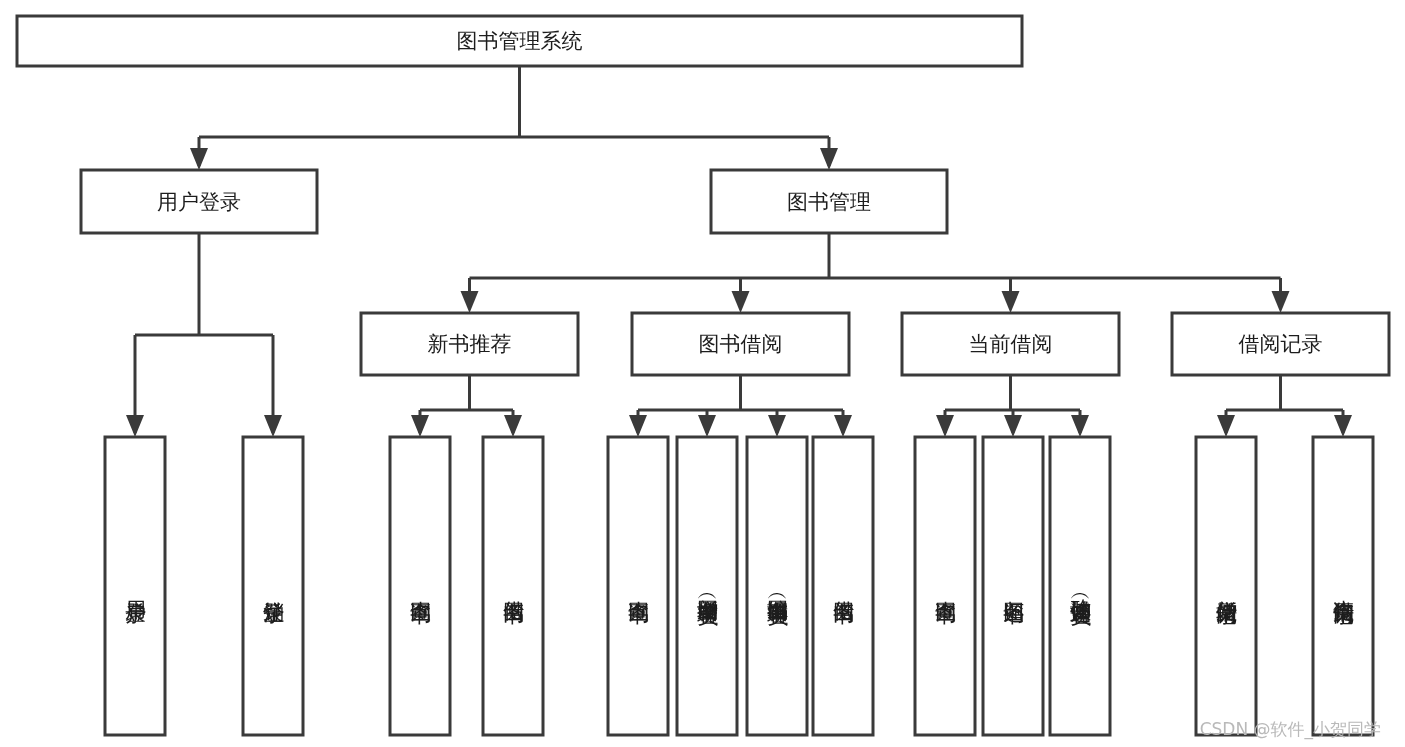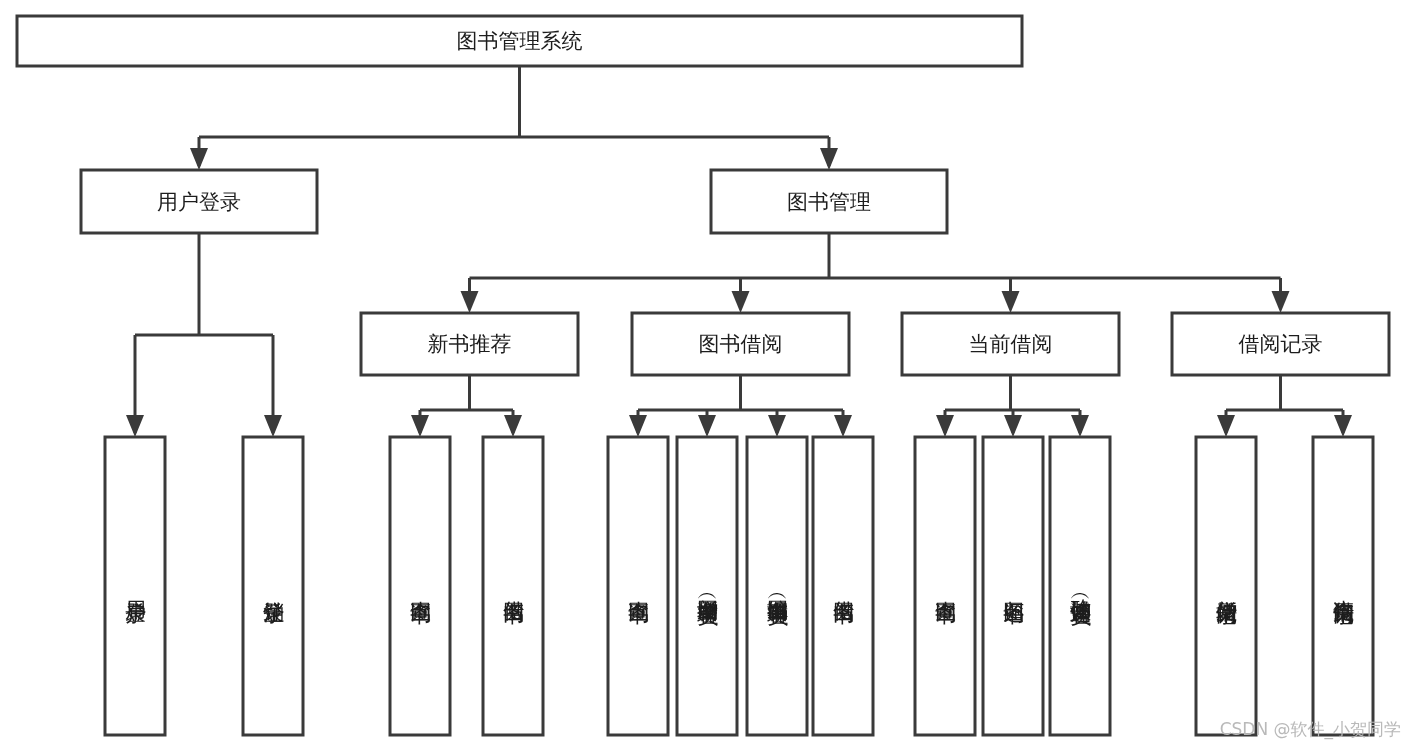--- a/index.html
+++ b/index.html
@@ -60,21 +60,21 @@
     text-orientation: upright;
     font-family: "DejaVu Sans", "Liberation Sans", sans-serif;
     font-size: 21px;
     line-height: 1.12;
     color: #1d1d1d;
     letter-spacing: 1px;
     white-space: nowrap;
   }
   #watermark {
     position: absolute;
-    right: 4px;
+    right: 24px;
     bottom: 6px;
     font-family: "DejaVu Sans", "Liberation Sans", sans-serif;
     font-size: 17px;
     color: #b9b9b9;
     white-space: nowrap;
     pointer-events: none;
   }
 </style>
 </head>
 <body>

